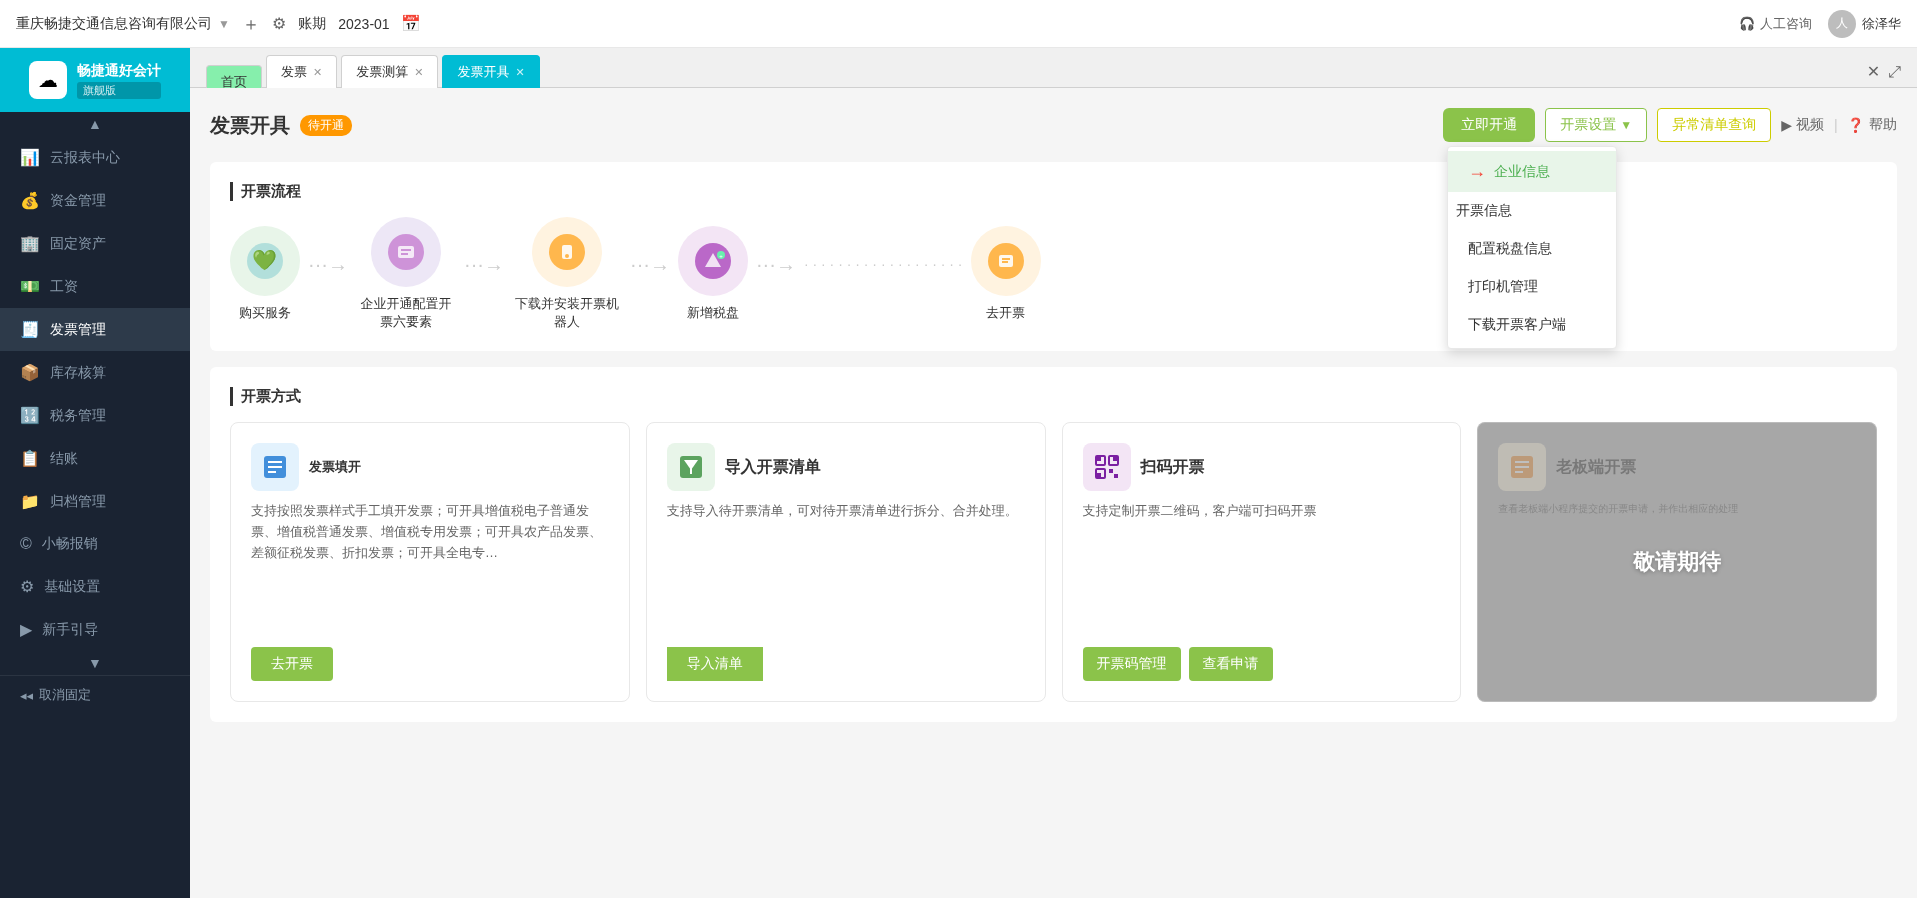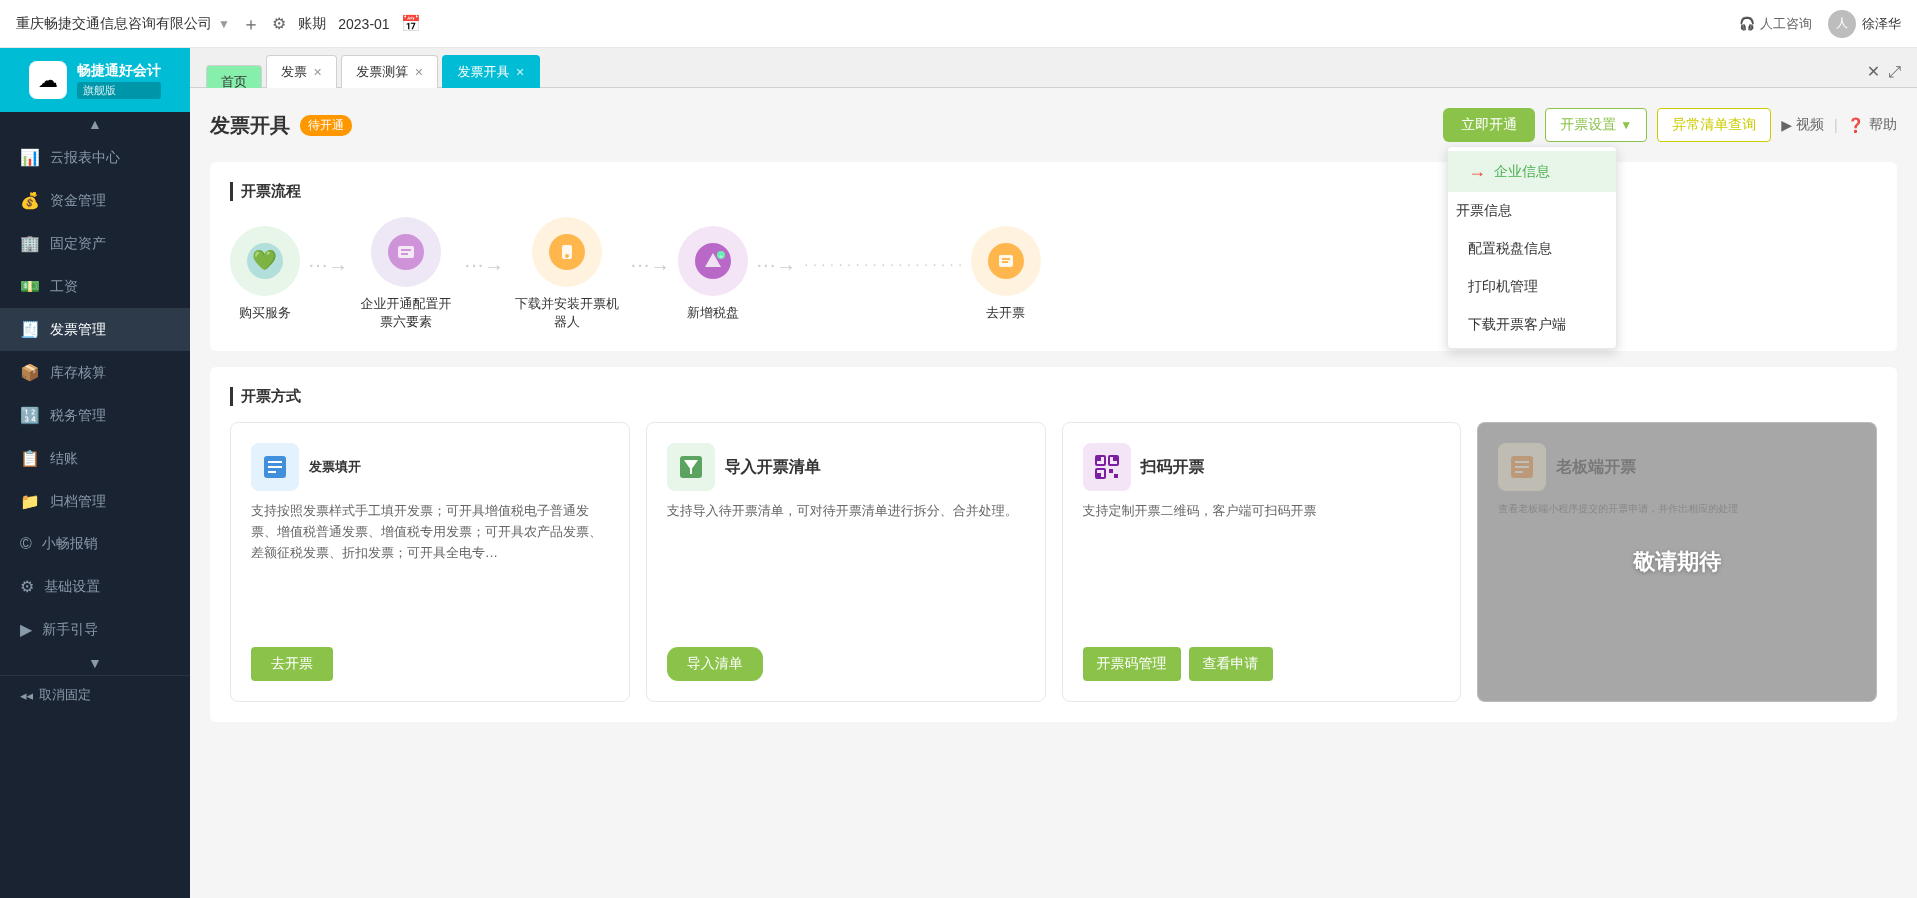--- a/index.html
+++ b/index.html
@@ -268,21 +268,21 @@
               <div style="width:48px;height:48px;border-radius:8px;background:#e8f5e9;display:flex;align-items:center;justify-content:center;">
                 <svg width="30" height="30" viewBox="0 0 30 30">
                     <rect x="4" y="4" width="22" height="22" rx="3" fill="#388e3c" opacity="0.8"></rect>
                     <polygon points="15,8 22,18 8,18" fill="#fff" transform="rotate(180,15,13)"></polygon>
                     <line x1="15" y1="16" x2="15" y2="22" stroke="#fff" stroke-width="2"></line>
                   </svg>
               </div>
               <span style="font-size:16px;font-weight:bold;color:#333;">导入开票清单</span>
             </div>
             <p style="font-size:13px;color:#666;line-height:1.6;flex:1;">支持导入待开票清单，可对待开票清单进行拆分、合并处理。</p>
-            <button style="background:#8bc34a;color:#fff;border:none;padding:8px 20px;border-radius:11px;cursor:pointer;font-size:14px;align-self:flex-start;">导入清单</button>
+            <button style="background:#8bc34a;color:#fff;border:none;padding:8px 20px;border-radius:0;cursor:pointer;font-size:14px;align-self:flex-start;">导入清单</button>
           </div>
 
           <div style="background:#fff;border:1px solid #e8e8e8;border-radius:8px;padding:20px;display:flex;flex-direction:column;gap:10px;min-height:280px;">
             <div style="display:flex;align-items:center;gap:10px;">
               <div style="width:48px;height:48px;border-radius:8px;background:#f3e5f5;display:flex;align-items:center;justify-content:center;">
                 <svg width="30" height="30" viewBox="0 0 30 30">
                     <rect x="4" y="4" width="9" height="9" rx="1" fill="none" stroke="#7b1fa2" stroke-width="2"></rect>
                     <rect x="4" y="4" width="5" height="5" fill="#7b1fa2"></rect>
                     <rect x="17" y="4" width="9" height="9" rx="1" fill="none" stroke="#7b1fa2" stroke-width="2"></rect>
                     <rect x="21" y="4" width="5" height="5" fill="#7b1fa2"></rect>

